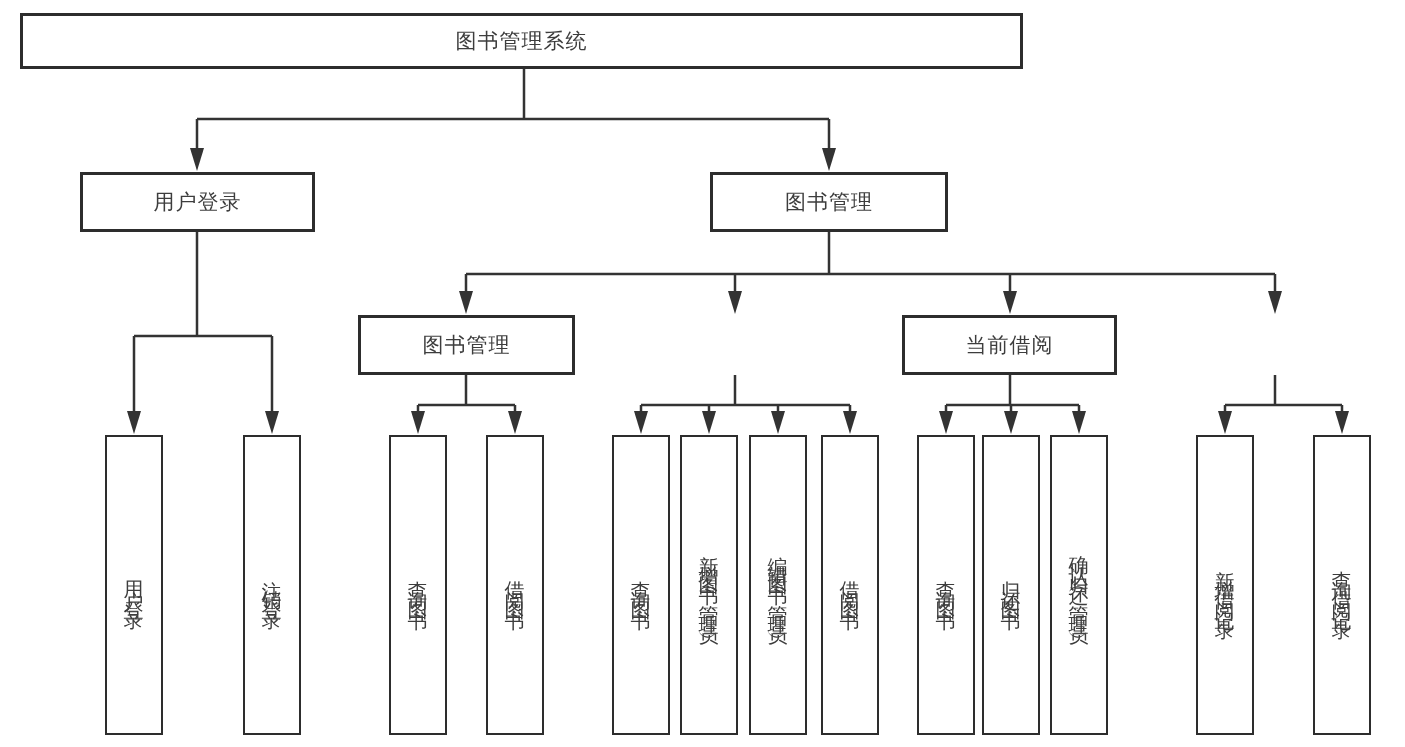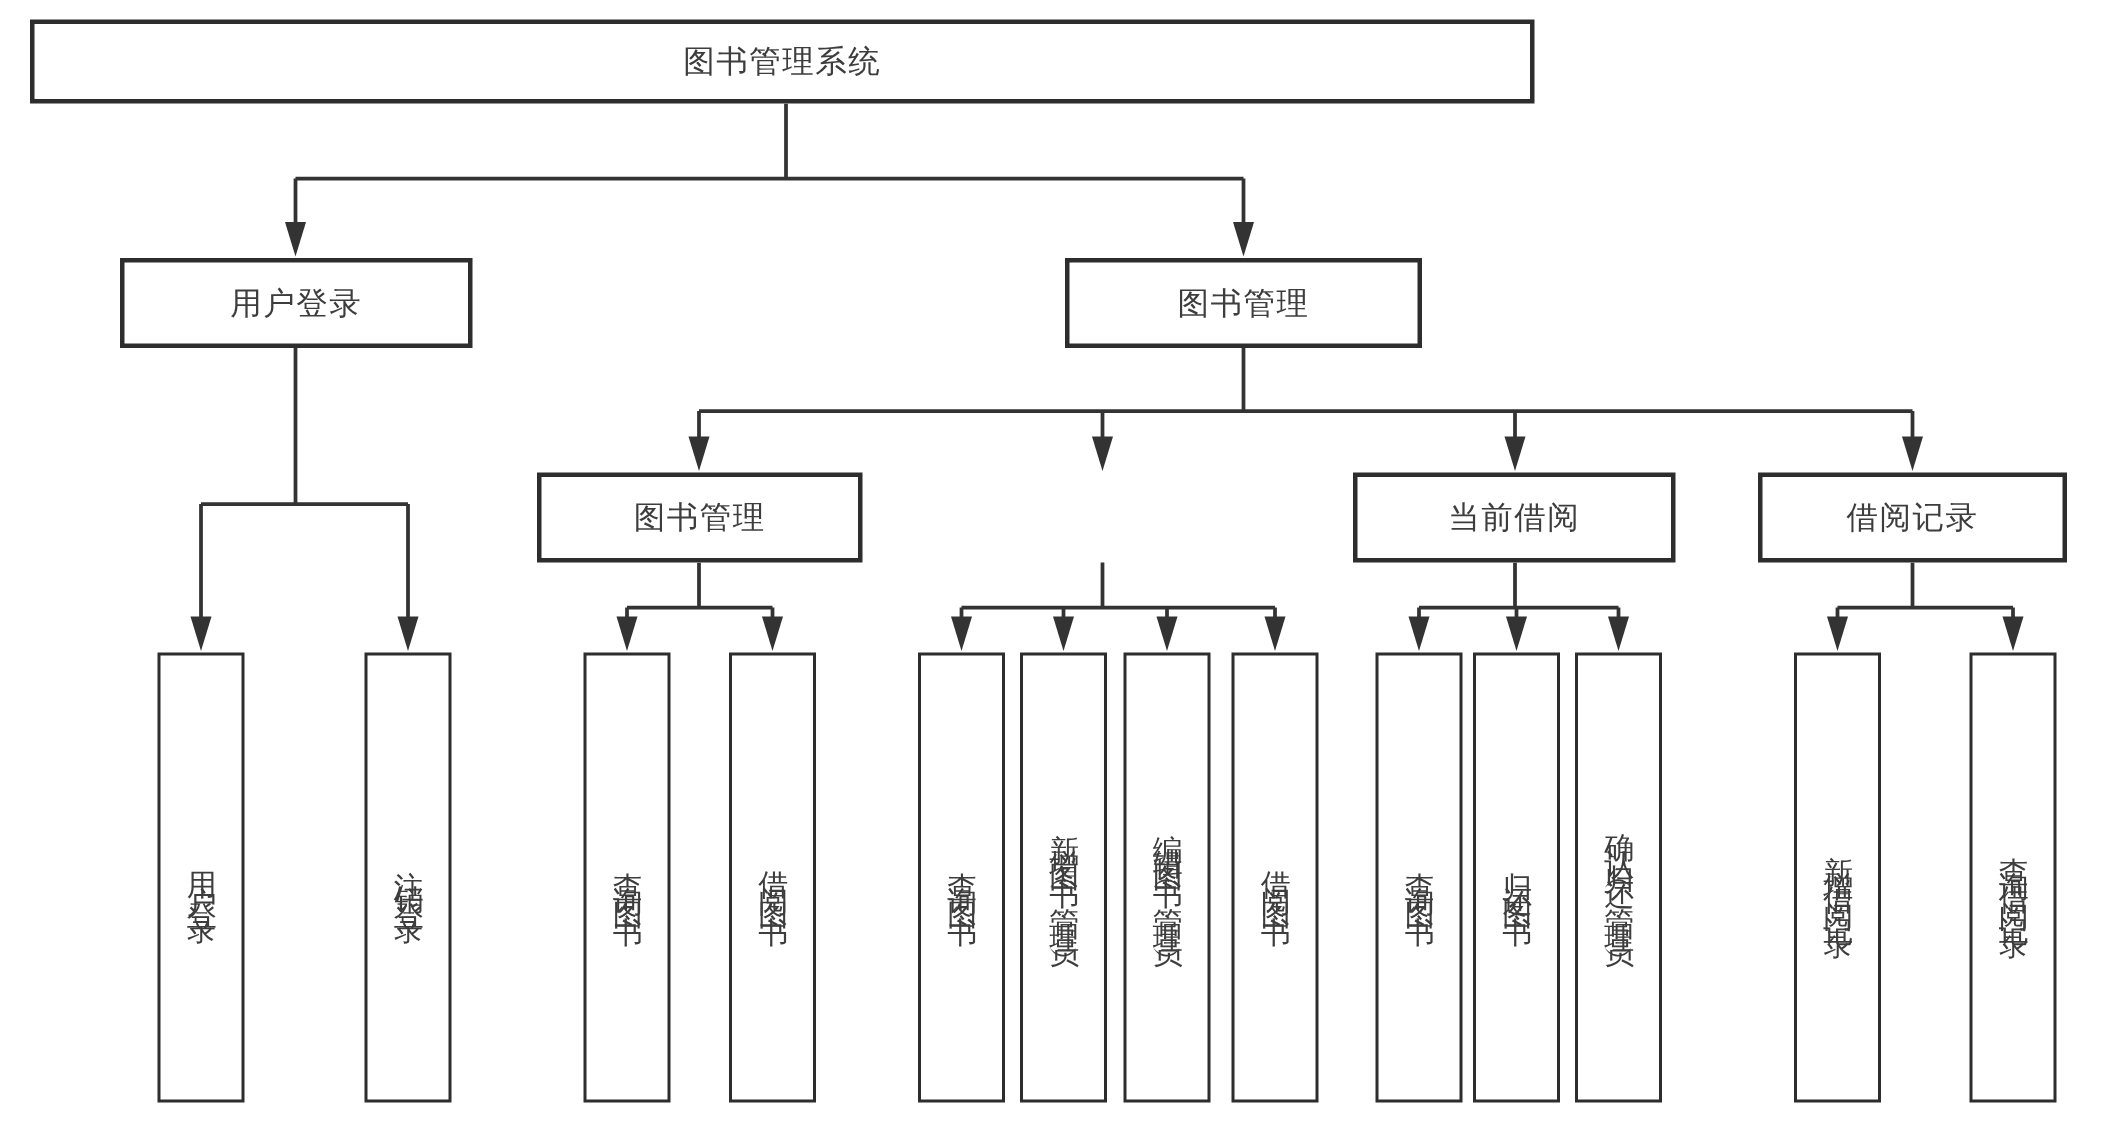--- a/index.html
+++ b/index.html
@@ -108,21 +108,20 @@
     </g>
   </svg>
 
   <div class="box root">图书管理系统</div>
 
   <div class="box l2a">用户登录</div>
   <div class="box l2b">图书管理</div>
 
   <div class="box l3 l3a">图书管理</div>
   <div class="box l3 l3c">当前借阅</div>
-  <div class="box l3 l3d">借阅记录</div>
 
   <div class="box leaf" style="left:105px">
     <span class="vtext">用户登录</span>
   </div>
   <div class="box leaf" style="left:243px">
     <span class="vtext">注销登录</span>
   </div>
 
   <div class="box leaf" style="left:389px">
     <span class="vtext">查询图书</span>

